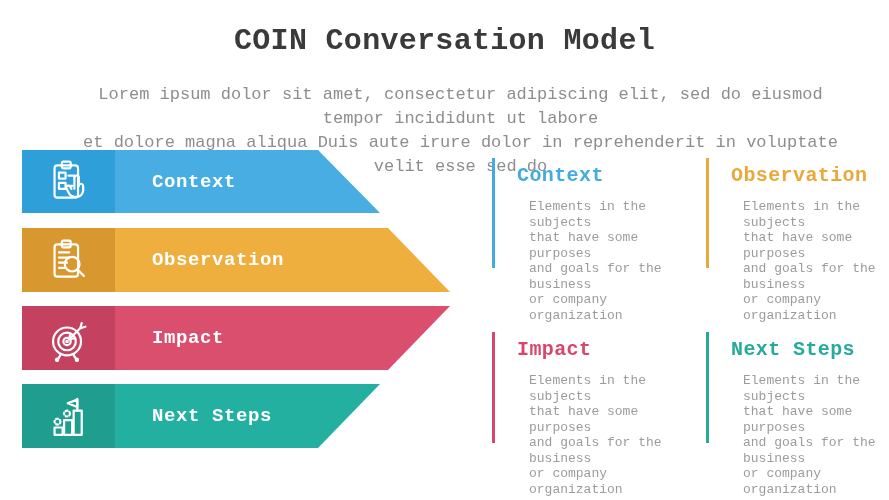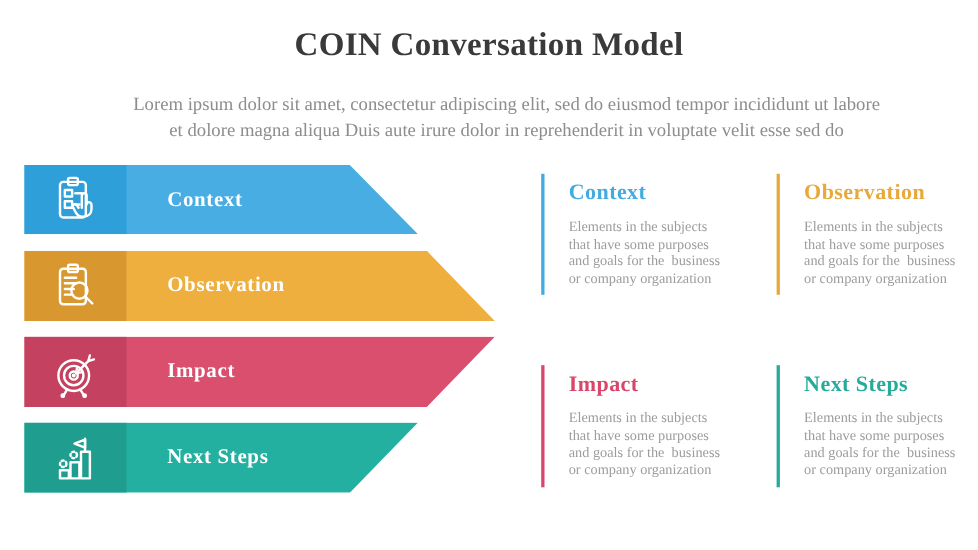--- a/index.html
+++ b/index.html
@@ -1,18 +1,18 @@
 <!DOCTYPE html>
 <html><head>
 <meta charset="utf-8">
 <style>
   html,body{margin:0;padding:0;background:#ffffff;}
   .stage{
     position:relative;width:889px;height:500px;overflow:hidden;background:#ffffff;
-    font-family:Liberation Serif, serif;
+    font-family:Liberation Mono, monospace;
   }
   
   .page-title{
     position:absolute;top:24px;left:0;width:100%;margin:0;text-align:center;
     font-size:30px;font-weight:700;color:#3a3a3a;letter-spacing:.3px;
   }
   .page-subtitle{
     position:absolute;top:67px;left:64px;width:761px;margin:16px;text-align:center;
     font-size:17px;line-height:24px;color:#8d8d8d;white-space:pre-line;
   }
@@ -33,21 +33,21 @@
   }
   
   .detail{
     position:absolute;width:196px;border-left:3px solid #ccc;
     padding:6px 0 0 22px;box-sizing:border-box;
   }
   .detail-title{
     margin:0 0 11px 0;font-size:20px;font-weight:700;letter-spacing:.4px;
   }
   .detail-desc{
-    margin:0;font-size:13px;line-height:15.5px;color:#9c9c9c;white-space:pre-wrap;
+    margin:12px;font-size:13px;line-height:15.5px;color:#9c9c9c;white-space:pre-wrap;
   }
   svg{stroke:#ffffff;fill:none;stroke-width:3;stroke-linecap:round;stroke-linejoin:round;}
 </style>
 </head>
 <body>
 
 <div class="stage">
 
   <h1 class="page-title">COIN Conversation Model</h1>
   <p class="page-subtitle">Lorem ipsum dolor sit amet, consectetur adipiscing elit, sed do eiusmod tempor incididunt ut labore

